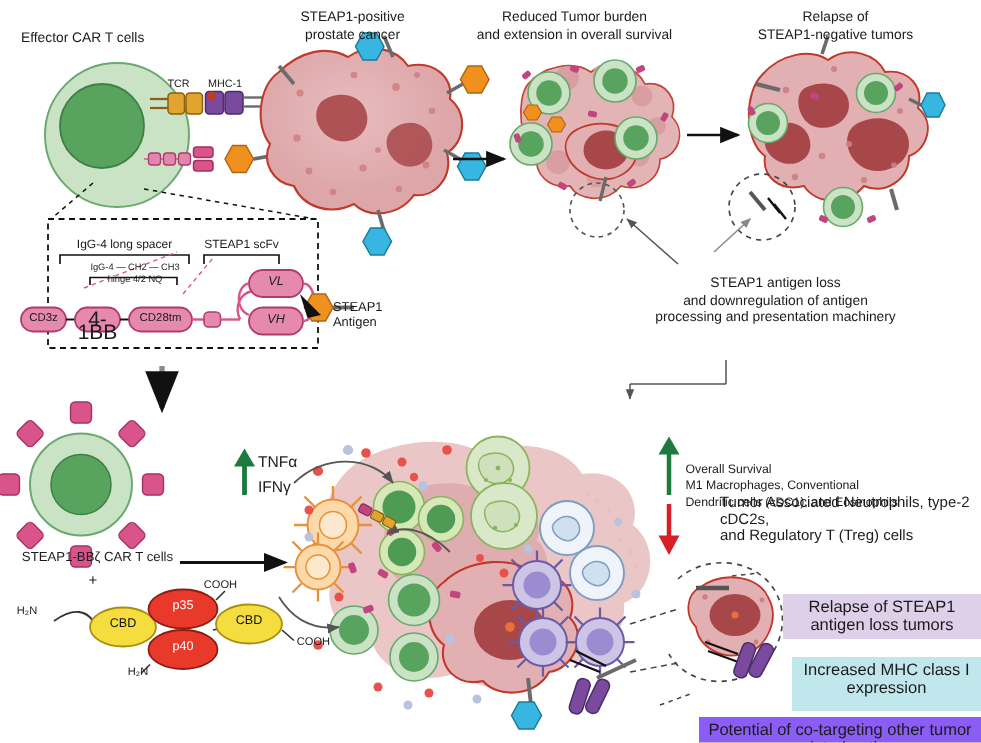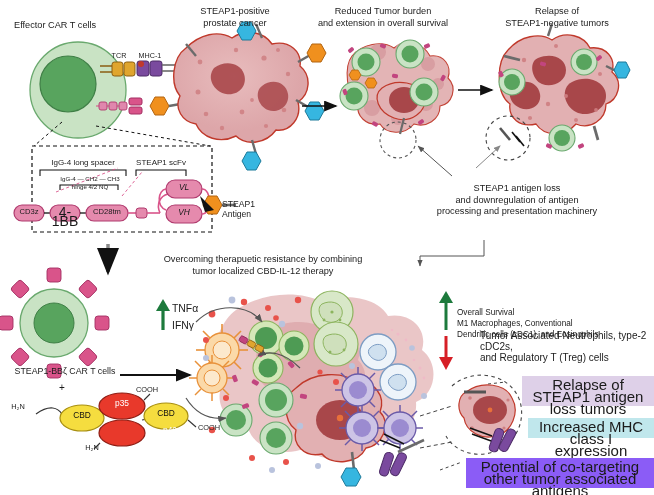--- a/index.html
+++ b/index.html
@@ -4,21 +4,21 @@
 <style>
   html,body{margin:0;padding:0;background:#fff;}
   body{width:654px;height:495px;position:relative;overflow:hidden;
        font-family:"Liberation Sans","DejaVu Sans",sans-serif;color:#1b1b1b;}
   .fig{position:absolute;inset:0;}
   .lbl{position:absolute;font-size:9.2px;line-height:11.6px;text-align:center;color:#1b1b1b;white-space:pre-line;}
   .lbl.l{text-align:left;}
   .tiny{font-size:7.2px;line-height:8.6px;}
   .tiny2{font-size:6.2px;line-height:7.4px;}
   svg{position:absolute;left:0;top:0;overflow:visible;}
-  .box{position:absolute;font-size:15px;line-height:12px;padding:3px 5px;box-sizing:border-box;}
+  .box{position:absolute;font-size:11px;line-height:12px;padding:3px 5px;box-sizing:border-box;margin-top:20px;}
 </style>
 </head>
 <body>
 
 <div class="fig">
 
 <svg width="654" height="495" viewBox="0 0 654 495">
   <defs>
     <marker id="ar" markerWidth="9" markerHeight="9" refX="7" refY="3.2" orient="auto">
       <path d="M0,0 L8,3.2 L0,6.4 z" fill="#111"></path>
@@ -551,46 +551,44 @@
 <div class="lbl tiny" style="left:132px;top:159px;width:58px;font-size:8px;">STEAP1 scFv</div>
 <div class="lbl tiny2" style="left:52px;top:175px;width:76px;">IgG-4 — CH2 — CH3</div>
 <div class="lbl tiny2" style="left:52px;top:183px;width:76px;">hinge    4/2 NQ</div>
 
 <div class="lbl tiny" style="left:14px;top:208px;width:30px;font-size:7.6px;">CD3z</div>
 <div class="lbl tiny" style="left:50px;top:208px;width:30px;font-size:14px;">4-1BB</div>
 <div class="lbl tiny" style="left:86px;top:208px;width:42px;font-size:7.6px;">CD28tm</div>
 <div class="lbl tiny" style="left:166px;top:183px;width:36px;font-size:8.4px;font-style:italic;">VL</div>
 <div class="lbl tiny" style="left:166px;top:208px;width:36px;font-size:8.4px;font-style:italic;">VH</div>
 
-<div class="lbl" style="left:118px;top:254px;width:290px;">Overcoming therapuetic resistance by combining
-tumor localized CBD-IL-12 therapy</div>
 
 <div class="lbl" style="left:4px;top:366px;width:122px;font-size:8.8px;text-align:center;">STEAP1-BBζ CAR T cells</div>
 <div class="lbl" style="left:52px;top:382px;width:20px;font-size:10px;">+</div>
 
 <div class="lbl tiny" style="left:58px;top:411px;width:48px;font-size:8.4px;color:#111;">CBD</div>
 <div class="lbl tiny" style="left:100px;top:399px;width:44px;font-size:8.4px;color:#fff;">p35</div>
-<div class="lbl tiny" style="left:100px;top:426px;width:44px;font-size:8.4px;color:#fff;padding-left:48px;">p40</div>
+<div class="lbl tiny" style="left:100px;top:426px;width:44px;font-size:8.4px;color:#fff;">p40</div>
 <div class="lbl tiny" style="left:142px;top:409px;width:48px;font-size:8.4px;color:#111;">CBD</div>
 
 <div class="lbl tiny" style="left:4px;top:403px;width:28px;font-size:7.4px;">H₂N</div>
 <div class="lbl tiny" style="left:128px;top:386px;width:38px;font-size:7.4px;">COOH</div>
 <div class="lbl tiny" style="left:78px;top:444px;width:28px;font-size:7.4px;">H₂N</div>
 <div class="lbl tiny" style="left:190px;top:424px;width:38px;font-size:7.4px;">COOH</div>
 
 
 <div class="lbl l" style="left:172px;top:303px;font-size:10.4px;">TNFα</div>
 <div class="lbl l" style="left:172px;top:320px;font-size:10.4px;">IFNγ</div>
 
 <div class="lbl l" style="left:457px;top:307px;width:196px;font-size:8.2px;line-height:11px;">Overall Survival
 M1 Macrophages, Conventional
 Dendritic cells (cDC1), and Eosinophils</div>
 <div class="lbl l" style="left:451px;top:330px;width:198px;font-size:10px;line-height:11px;margin-left:29px;">Tumor Associated Neutrophils, type-2 cDC2s,
 and Regulatory T (Treg) cells</div>
 
 <div class="box" style="left:522px;top:376px;width:132px;height:30px;background:#ded0e8;text-align:center;">Relapse of STEAP1
 antigen loss tumors</div>
-<div class="box" style="left:528px;top:418px;width:126px;height:20px;background:#c0e7ec;text-align:center;">Increased MHC
+<div class="box" style="left:528px;top:418px;width:126px;height:36px;background:#c0e7ec;text-align:center;">Increased MHC
 class I expression</div>
 <div class="box" style="left:466px;top:458px;width:188px;height:30px;background:#8b5cf6;text-align:center;">Potential of co-targeting other
 tumor associated antigens</div>
 
 </div>
 
 </body></html>

